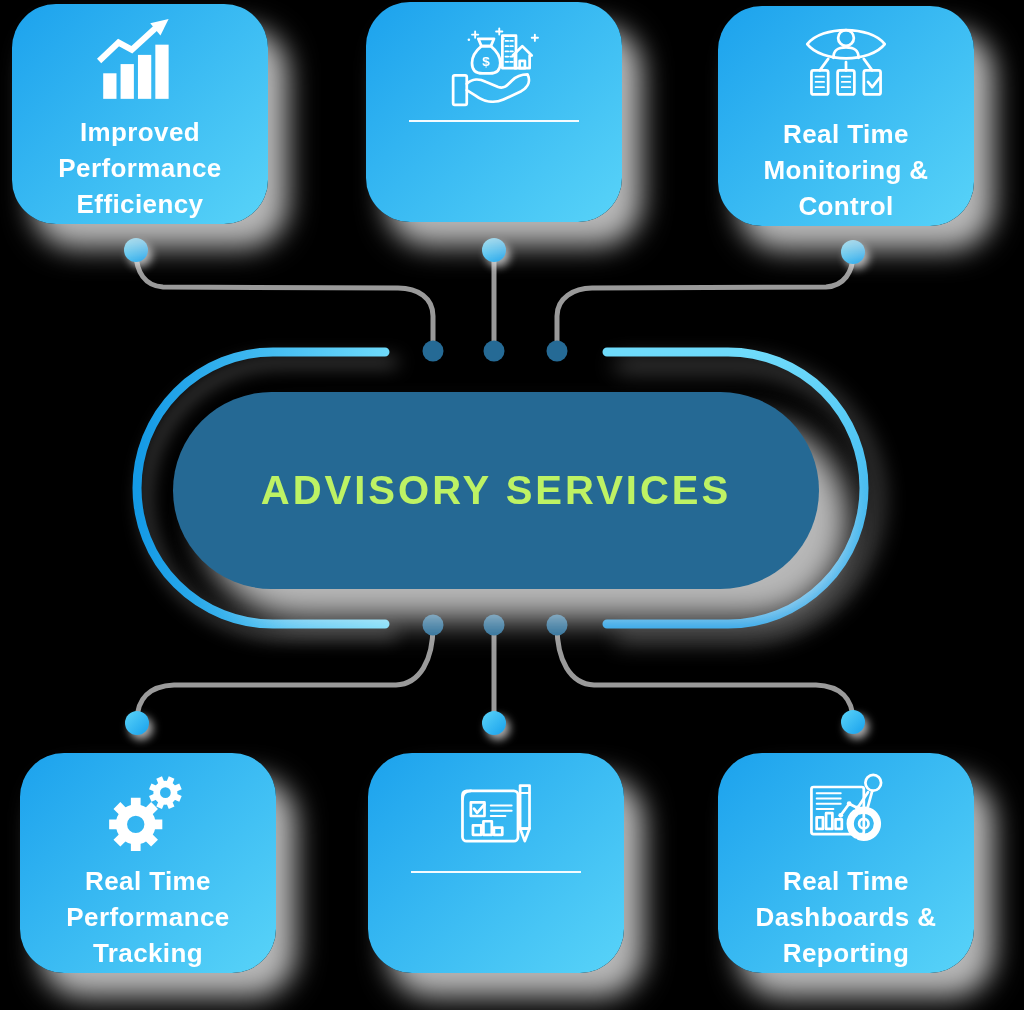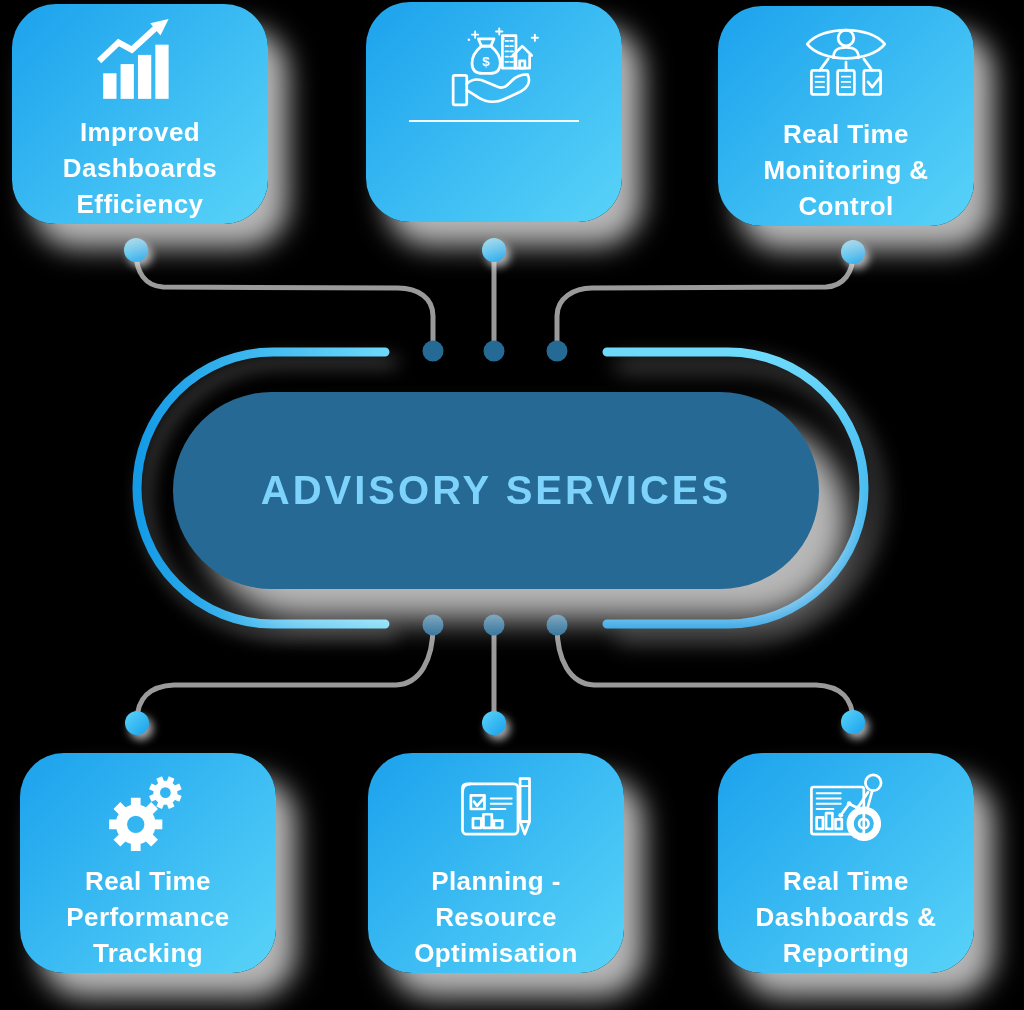--- a/index.html
+++ b/index.html
@@ -42,21 +42,21 @@
     font-weight:bold;font-size:26px;line-height:36px;letter-spacing:.4px;
     text-align:center;white-space:pre-line;padding-bottom:8px;
   }
   .oicon{stroke:#fff;stroke-width:2.6;fill:none;stroke-linecap:round;stroke-linejoin:round;}
   .thin{stroke-width:1.8;}
   .pill{
     position:absolute;left:173px;top:392px;width:646px;height:197px;border-radius:99px;
     background:var(--pill-bg);display:flex;align-items:center;justify-content:center;
     box-shadow:30px 30px 32px rgba(246,246,246,.75);
   }
-  .pill span{color:#7dd3fc;font-size:40px;font-weight:bold;letter-spacing:3px;}
+  .pill span{color:#bef264;font-size:40px;font-weight:bold;letter-spacing:3px;}
 </style>
 </head>
 <body>
 
 <div class="canvas">
 
   <svg class="wires" viewBox="0 0 1024 1010">
     <defs>
       <linearGradient id="gradRingLeft" gradientUnits="userSpaceOnUse" x1="137" y1="0" x2="390" y2="0">
         <stop offset="0" style="stop-color:var(--ring-dark,#149AE6)"></stop>
@@ -105,21 +105,21 @@
           <rect x="26" y="46" width="13" height="34"></rect>
           <rect x="43" y="37" width="13" height="43"></rect>
           <rect x="60" y="27" width="13" height="53"></rect>
         </g>
         <path d="M5,43 L24,25 L37,32 L60,11" stroke="#fff" stroke-width="6" fill="none"></path>
         <polygon points="73,2 55,6 65,18" fill="#fff"></polygon>
       </svg>
     </div>
     <div class="divider"></div>
     <div class="label">Improved
-Dashboards
+Performance
 Efficiency</div>
   </div>
 
   <div class="card c2">
     <div class="iconwrap">
       <svg width="96" height="88" viewBox="0 0 90 84" class="oicon">
         <rect x="6" y="52" width="13" height="28" rx="1.5"></rect>
         <path d="M19,60 C24,55 31,55 37,58 L49,63 C55,65 58,61 62,57 C66,53 71,51 77,51 C80,57 78,63 71,67 L54,75 C45,79 35,77 27,71 L19,66"></path>
         <path d="M33,24 L30,17 H45 L42,24 Z"></path>
         <path d="M33,24 C27,29 24,34 24,40 C24,47 28,50 34,50 H41 C47,50 51,47 51,40 C51,34 48,29 42,24 Z"></path>
@@ -187,23 +187,20 @@
         <path class="thin" d="M40,32 H60 M40,37 H60 M40,42 H54"></path>
         <rect x="23" y="51" width="8" height="9"></rect>
         <rect x="33" y="47" width="8" height="13"></rect>
         <rect x="43" y="53" width="8" height="7"></rect>
         <rect x="68" y="13" width="9" height="41"></rect>
         <path class="thin" d="M68,20 H77"></path>
         <polygon points="68,54 77,54 72.5,66"></polygon>
       </svg>
     </div>
     <div class="divider"></div>
-    <div class="label">Planning -
-Resource
-Optimisation</div>
   </div>
 
   <div class="card c6">
     <div class="iconwrap">
       <svg width="96" height="88" viewBox="0 0 90 84" class="oicon">
         <rect x="12" y="21" width="50" height="45" rx="2"></rect>
         <path class="thin" d="M17,27 H40 M17,32 H40 M17,37 H40 M17,42 H33"></path>
         <rect x="17" y="50" width="6" height="11"></rect>
         <rect x="26" y="46" width="6" height="15"></rect>
         <rect x="35" y="52" width="6" height="9"></rect>

